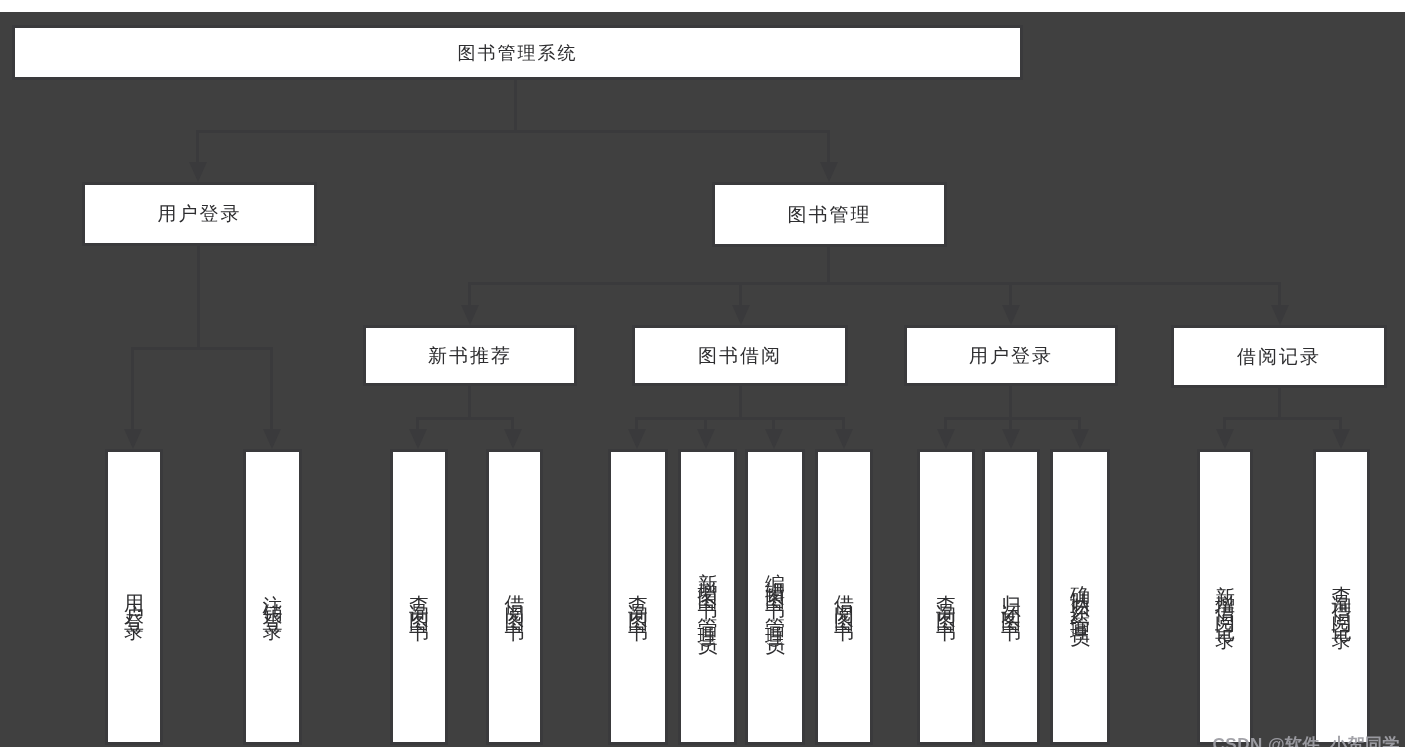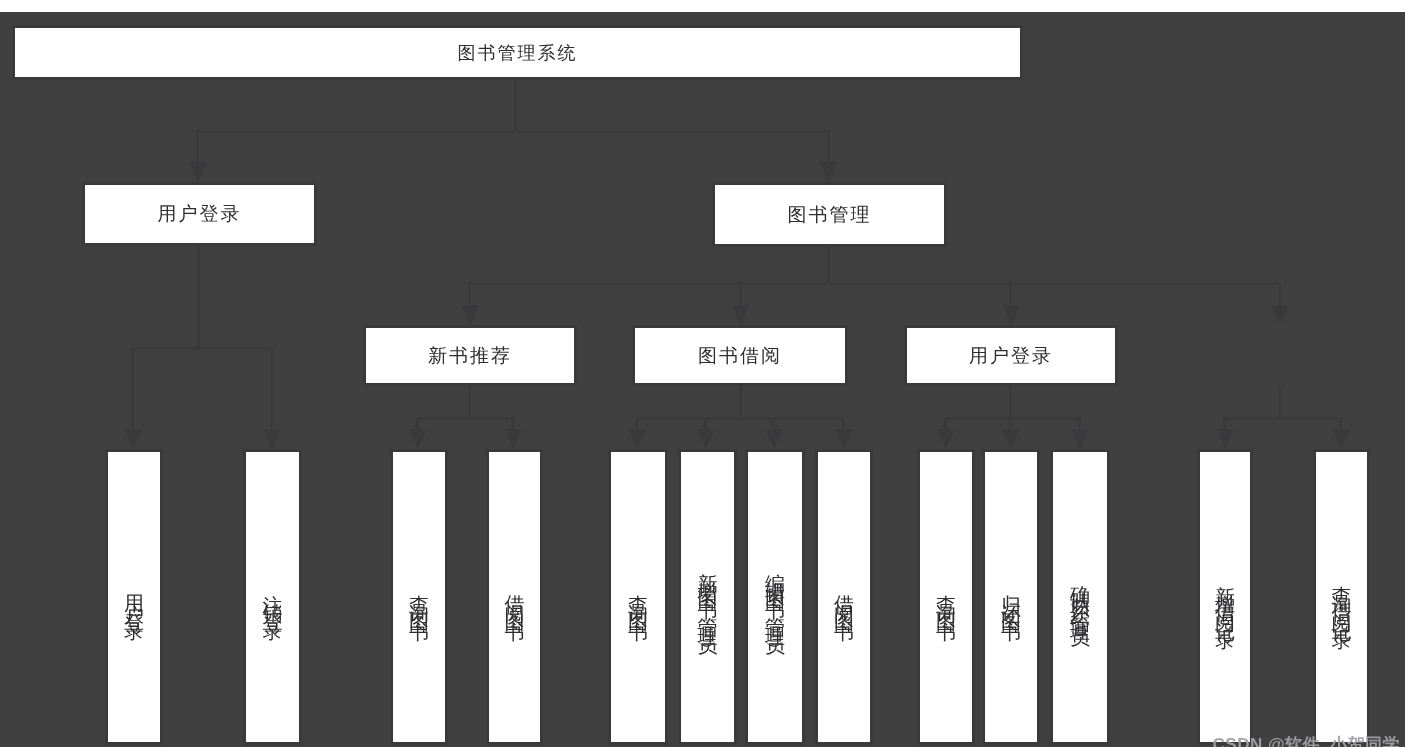--- a/index.html
+++ b/index.html
@@ -145,20 +145,23 @@
 
   <div class="box l3" style="left:632px; top:313px; width:216px;">
     <span>图书借阅</span>
   </div>
   <div class="box l3" style="left:363px; top:313px; width:214px;">
     <span>新书推荐</span>
   </div>
   <div class="box l3" style="left:904px; top:313px; width:214px;">
     <span>用户登录</span>
   </div>
+  <div class="box l3" style="left:1171px; top:313px; width:216px; height:63px;">
+    <span>借阅记录</span>
+  </div>
 
   <div class="box leaf" style="left:105px; width:58px;">
     <span class="vtext">用户登录</span>
   </div>
   <div class="box leaf" style="left:243px; width:59px;">
     <span class="vtext">注销登录</span>
   </div>
 
   <div class="box leaf" style="left:390px; width:58px;">
     <span class="vtext">查询图书</span>

